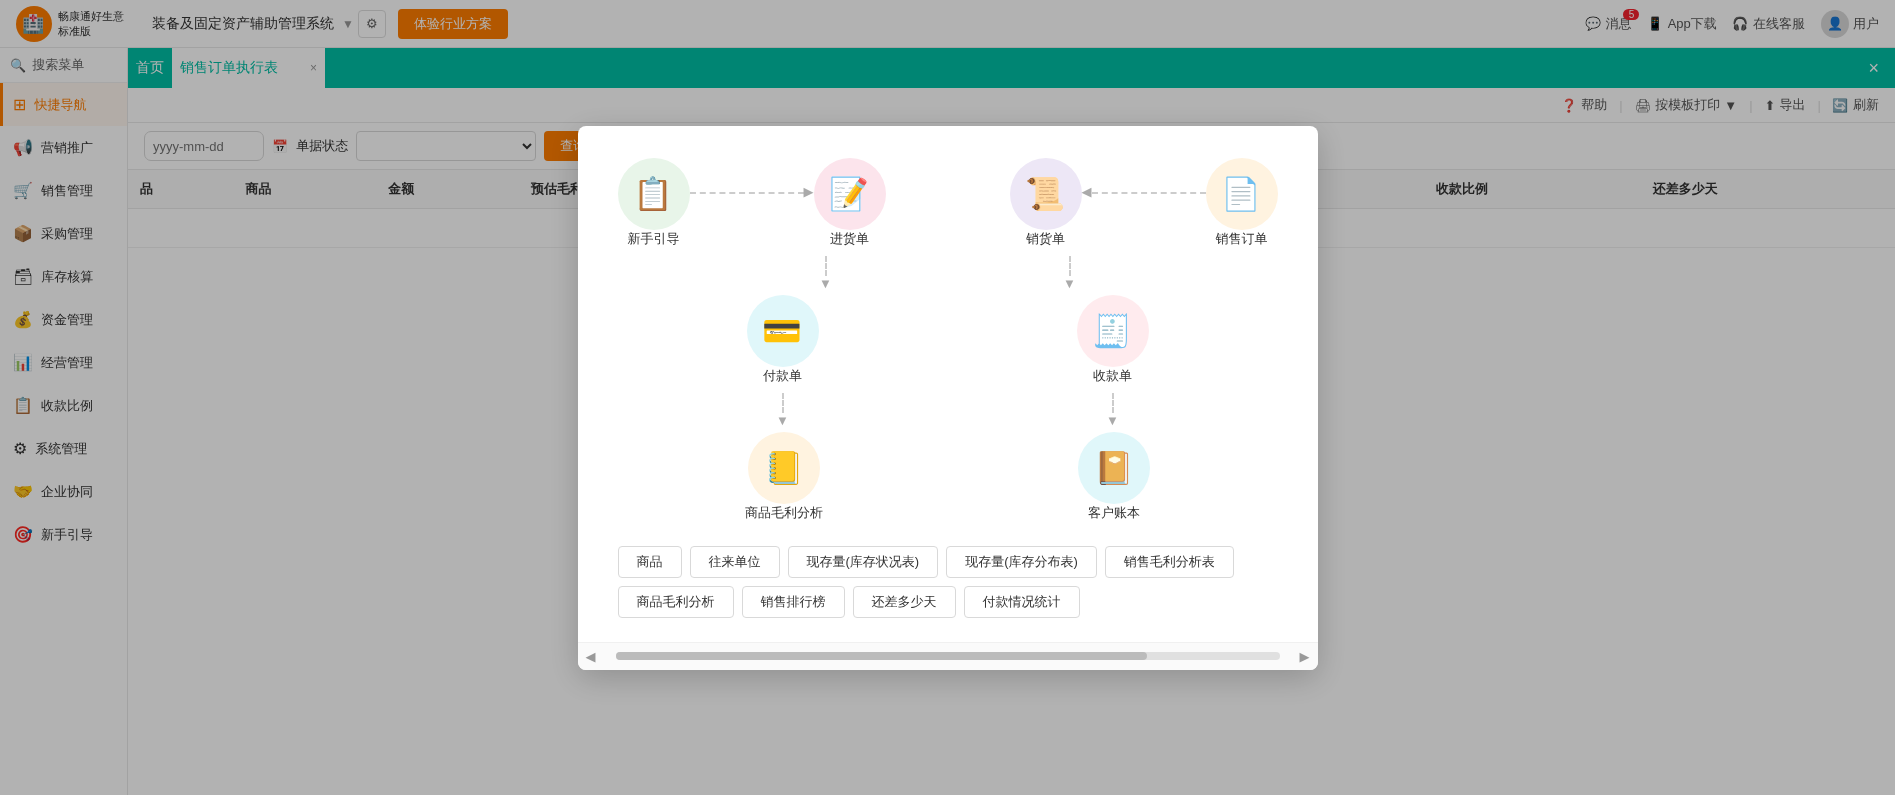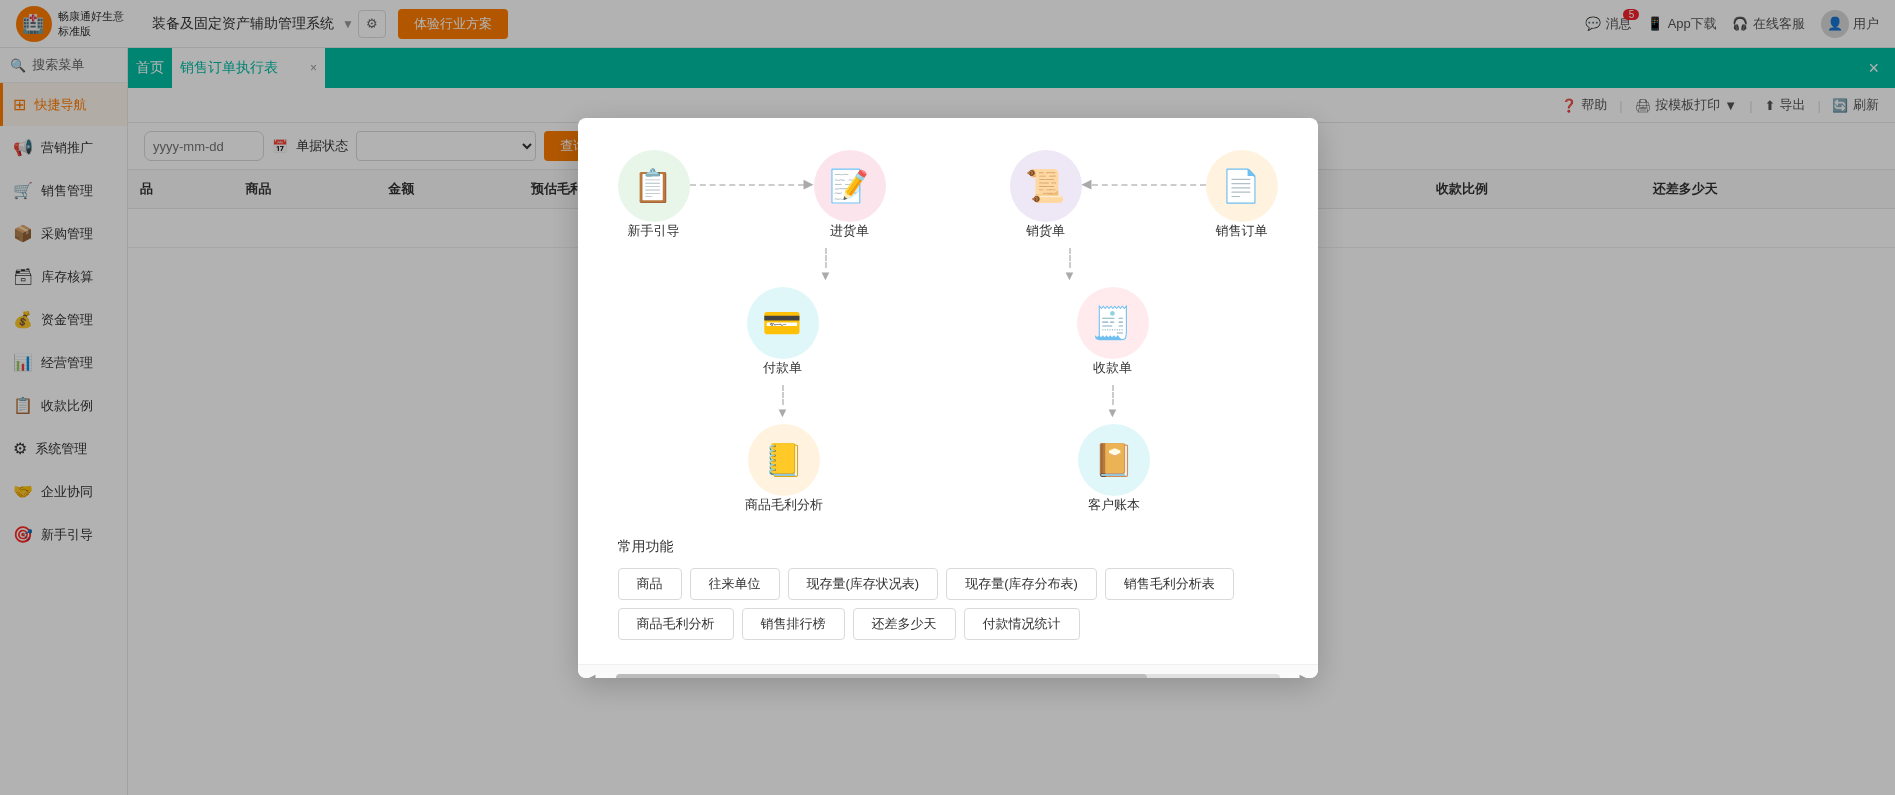--- a/index.html
+++ b/index.html
@@ -348,21 +348,20 @@
           <div style="flex:2;"></div>
           <div class="flow-col">
             <div class="flow-circle cyan" style="font-size:32px;">📔</div>
             <span class="flow-label">客户账本</span>
           </div>
           <div style="flex:1;"></div>
         </div>
       </div>
 
       <div class="common-section">
-        <div class="common-title">常用功能</div>
         <div class="common-btns">
           <button class="common-btn">商品</button>
           <button class="common-btn">往来单位</button>
           <button class="common-btn">现存量(库存状况表)</button>
           <button class="common-btn">现存量(库存分布表)</button>
           <button class="common-btn">销售毛利分析表</button>
           <button class="common-btn">商品毛利分析</button>
           <button class="common-btn">销售排行榜</button>
           <button class="common-btn">还差多少天</button>
           <button class="common-btn">付款情况统计</button>

